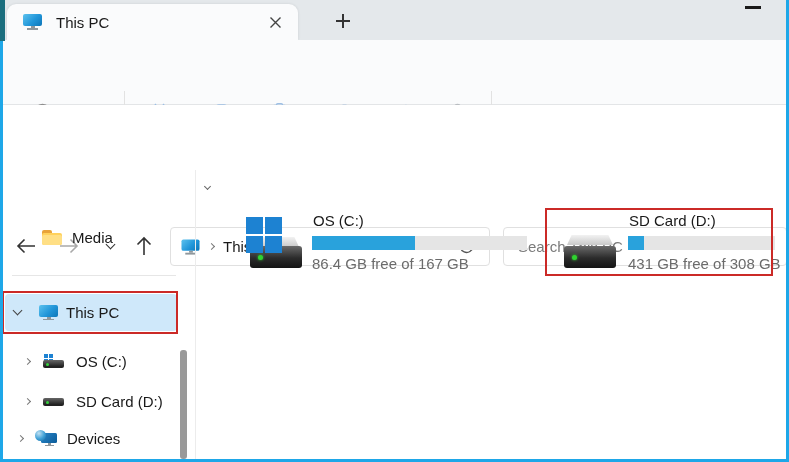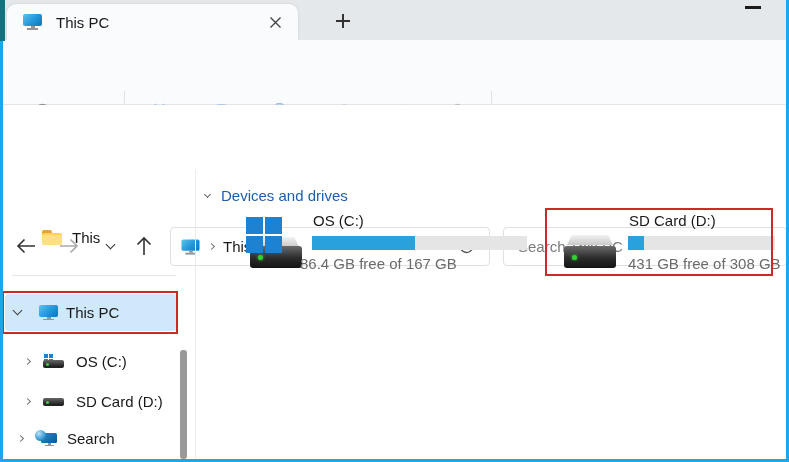--- a/index.html
+++ b/index.html
@@ -306,21 +306,21 @@
       <input type="text" placeholder="Search This PC" style="">
     </div>
   </div>
 
   <div class="abs siderow" style="left:10px; top:220px; width:168px; padding-left:32px; gap:10px;">
     <span class="folder">
         <span class="tabp"></span>
         <span class="bodyp"></span>
         <span class="frontp"></span>
       </span>
-    <span>This</span>
+    <span>Media</span>
   </div>
   <div class="abs side-hr"></div>
 
   <div class="abs siderow selected" style="left:5px; top:294px; width:172px; height:37px; padding-left:9px; gap:0;">
     <span class="chv" style="margin-top:-4px; border-color:#444;"></span>
     <span class="monitor" style="margin-left:18px;">
         <span class="scr"></span>
         <span class="neck"></span>
         <span class="base"></span>
       </span>
@@ -350,47 +350,46 @@
     <span style="margin-left:10px;">SD Card (D:)</span>
   </div>
   <div class="abs siderow" style="left:10px; top:421px; width:172px; padding-left:8px; gap:0;">
     <span class="chv right gray small"></span>
     <span class="neticon" style="margin-left:12px;">
       <span class="nscr"></span>
         <span class="nneck"></span>
         <span class="nbase"></span>
         <span class="sphere"></span>
     </span>
-    <span style="margin-left:9px;">Search</span>
+    <span style="margin-left:9px;">Devices</span>
   </div>
 
   <div class="abs scroll-thumb"></div>
   <div class="abs sidebar-divider"></div>
 
   <div class="abs group-header">
     <span class="chv small" style="margin-top:-3px; border-color:#666;"></span>
-    <span class="ttl">Devices and drives</span>
   </div>
 
   <div class="abs drive-icon" style="left:242px; top:220px;">
     <span class="slab"></span>
       <span class="dbody"></span>
       <span class="led"></span>
     <span class="winlogo">
         <i></i>
         <i></i>
         <i></i>
         <i></i>
       </span>
   </div>
   <div class="abs drive-title" style="left:313px; top:212px;">OS (C:)</div>
   <div class="abs drive-bar" style="left:312px; top:236px; width:215px;">
     <div class="fill" style="width: 48%;"></div>
   </div>
-  <div class="abs drive-caption" style="left:300px; top:255px;">86.4 GB free of 167 GB</div>
+  <div class="abs drive-caption" style="left:312px; top:255px;">86.4 GB free of 167 GB</div>
 
   <div class="abs drive-icon no-logo" style="left:556px; top:220px;">
     <span class="slab"></span>
       <span class="dbody"></span>
       <span class="led"></span>
   </div>
   <div class="abs drive-title" style="left:629px; top:212px;">SD Card (D:)</div>
   <div class="abs drive-bar" style="left:628px; top:236px; width:147px;">
     <div class="fill" style="width: 11%;"></div>
   </div>

